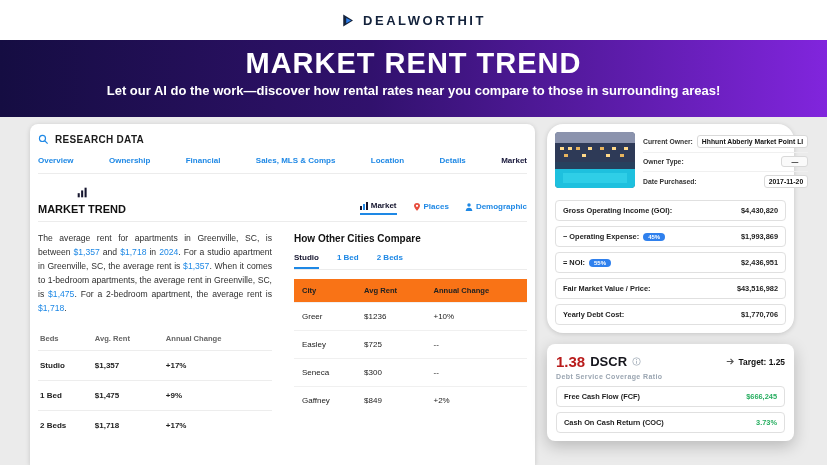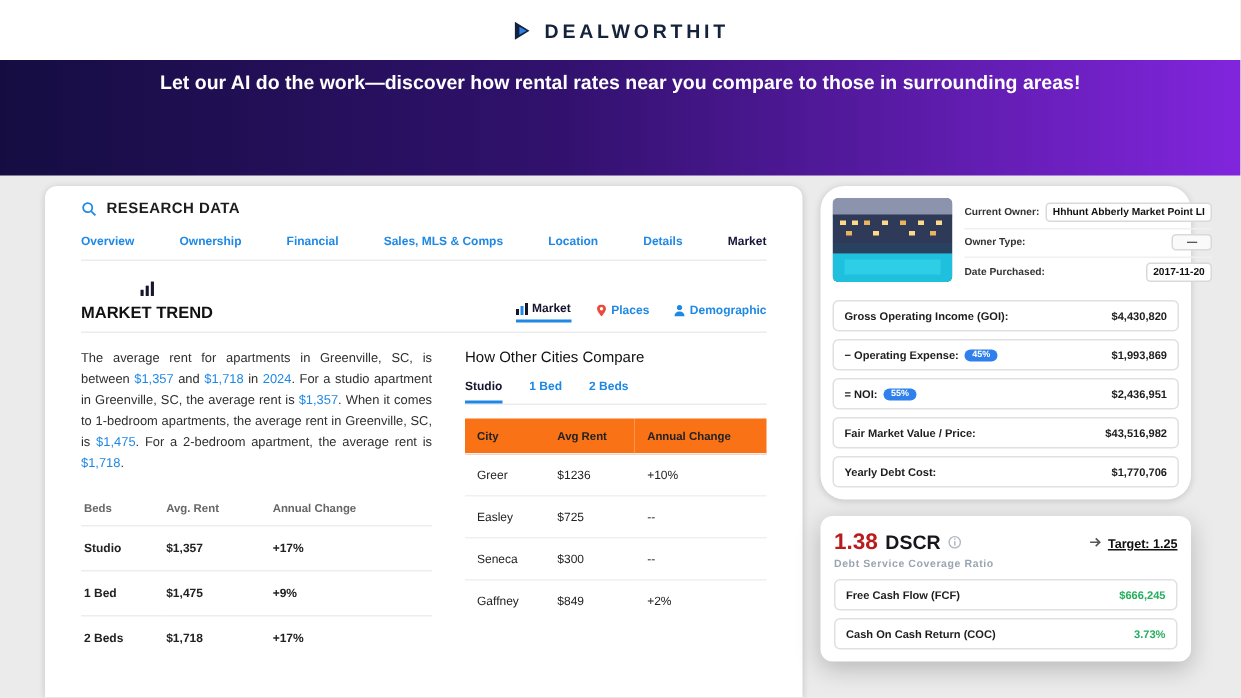--- a/index.html
+++ b/index.html
@@ -18,21 +18,21 @@
   .banner { position:absolute; top:40px; left:0; width:827px; height:77px;
     background:linear-gradient(90deg,#150d42 0%,#31116d 45%,#8125dd 100%);
     color:#fff; text-align:center; padding-top:7px; }
   .banner h1 { margin:0 0 3px; font-size:29px; font-weight:800; letter-spacing:1px; }
   .banner p { margin:0; font-size:13px; font-weight:700; }
 
   .card { background:#fff; border-radius:16px; box-shadow:0 1px 5px rgba(0,0,0,.16); }
 
   
   .left-card { position:absolute; left:30px; top:124px; width:505px; height:341px;
-    border-radius:8px 8px 0 0; padding:10px 24px; overflow:hidden; }
+    border-radius:8px 8px 0 0; padding:10px 8px; overflow:hidden; }
   .research-header { display:flex; align-items:center; gap:6px; font-size:10px;
     font-weight:700; letter-spacing:.3px; color:#1c1c1c; }
   .main-tabs { display:flex; justify-content:space-between; margin-top:11px;
     padding-bottom:8px; border-bottom:1px solid #ececec; font-size:8px; font-weight:700; }
   .main-tab { color:#1e88e5; cursor:pointer;text-align:center; }
   .main-tab.active { color:#17173a; }
 
   .section-header { display:flex; justify-content:space-between; align-items:flex-end;
     margin-top:13px; padding-bottom:6px; border-bottom:1px solid #ececec; }
   .section-title { display:flex; gap:5px; align-items:center; font-size:11px;
@@ -47,21 +47,21 @@
   .col-right { flex:1; }
 
   .para { font-size:8.6px; line-height:1.62; color:#2e2e2e; text-align:justify; margin:0; }
   .para .hl { color:#1e88e5; }
 
   table { border-collapse:collapse; width:100%; }
   .beds-table { margin-top:11px; font-size:8px; }
   .beds-table th { text-align:left; color:#666; font-weight:700; padding:7px 2px; font-size:7.6px; }
   .beds-table td { padding:10px 2px; border-top:1px solid #ededed; color:#222; font-weight:600; }
 
-  .compare-title { font-size:10px; font-weight:400; color:#111; margin:1px 0 9px; }
+  .compare-title { font-size:10px; font-weight:700; color:#111; margin:1px 0 9px; }
   .compare-tabs { display:flex; gap:18px; font-size:8px; font-weight:700;
     border-bottom:1px solid #ececec; }
   .compare-tab { color:#1e88e5; padding-bottom:5px; cursor:pointer; }
   .compare-tab.active { color:#15152e; border-bottom:2px solid #1e88e5; }
   .compare-table { margin-top:9px; font-size:8px; }
   .compare-table th { background:#f97316; text-align:left; padding:7px 8px;
     font-weight:700; color:#222; font-size:7.6px; }
   .compare-table td { padding:9px 8px; border-top:1px solid #f0f0f0; color:#222; }
 
   
@@ -87,21 +87,21 @@
   .badge { background:#2f80ed; color:#fff; border-radius:8px; padding:1px 5px;
     font-size:6px; margin-left:4px; font-weight:700; }
   .green { color:#27ae60 !important; }
 
   .dscr-card { margin-top:11px; padding:9px 9px 8px; border-radius:8px;
     box-shadow:0 5px 16px rgba(0,0,0,.22); }
   .dscr-head { display:flex; align-items:center; gap:5px; }
   .dscr-value { font-size:15px; font-weight:800; color:#b91c1c; }
   .dscr-label { font-size:13px; font-weight:800; color:#16161d; }
   .dscr-target { margin-left:auto; display:flex; gap:4px; align-items:center;
-    font-size:8.4px; font-weight:800; color:#111;text-decoration:underline; }
+    font-size:8.4px; font-weight:800; color:#111; }
   .dscr-sub { font-size:7px; font-weight:700; color:#9aa5b1; letter-spacing:.4px;
     margin:3px 0 6px; }
 
   .iconbox { display:inline-flex; align-items:center; }
 </style>
 </head>
 <body>
 
 <div class="topbar">
   <div class="logo">
@@ -109,20 +109,21 @@
       <svg width="15" height="15" viewBox="0 0 20 20">
         <path d="M3 2 L16 10 L3 18 Z" fill="#14233c"></path>
         <path d="M7 6.5 L13.5 10 L7 13.5 Z" fill="#2f80ed"></path>
       </svg>
     </span>
     <span class="logo-text">DEALWORTHIT</span>
   </div>
 </div>
 
 <div class="banner">
+  <h1>MARKET RENT TREND</h1>
   <p>Let our AI do the work—discover how rental rates near you compare to those in surrounding areas!</p>
 </div>
 
 <div class="card left-card">
   <div class="research-header">
     <span class="iconbox">
       <svg width="11" height="11" viewBox="0 0 16 16">
         <circle cx="6.5" cy="6.5" r="4.4" fill="none" stroke="#1e88e5" stroke-width="1.7"></circle>
         <line x1="10" y1="10" x2="14" y2="14" stroke="#1e88e5" stroke-width="1.7"></line>
       </svg>

